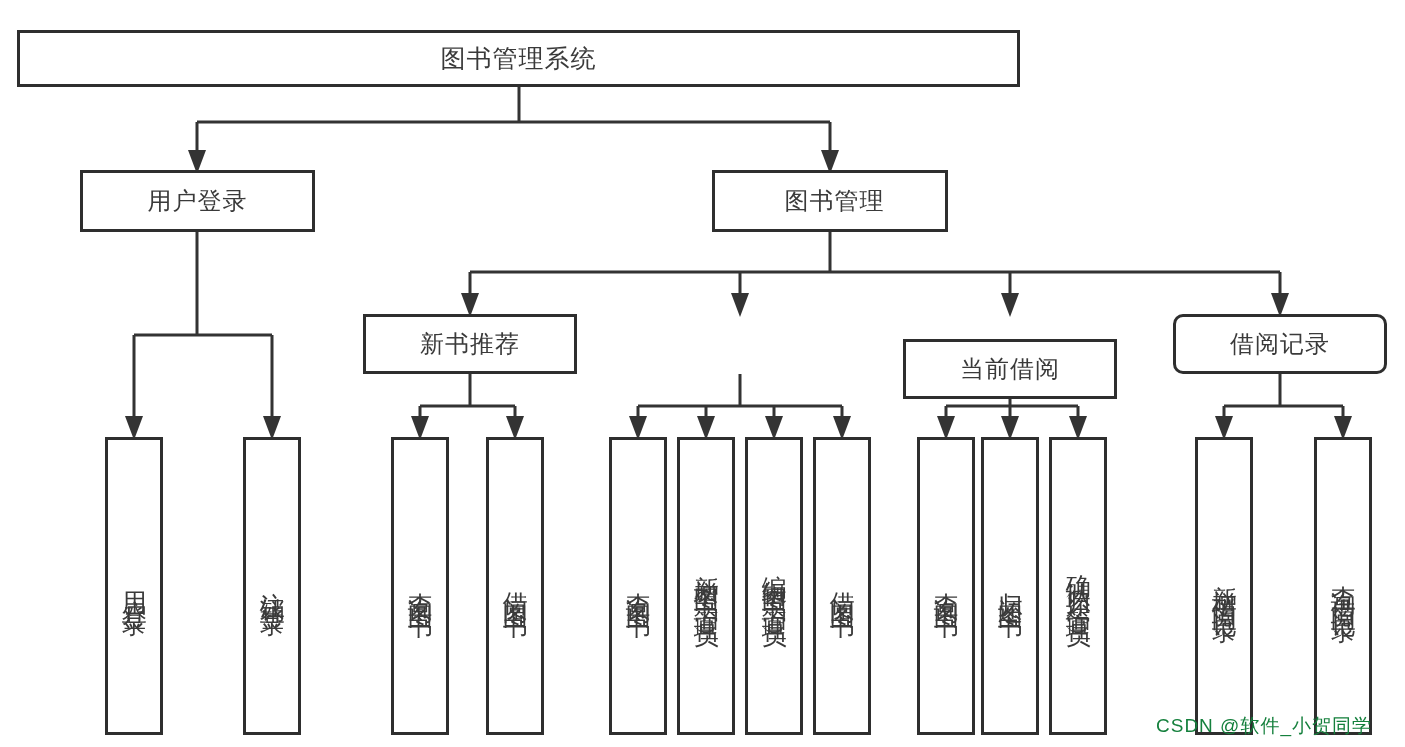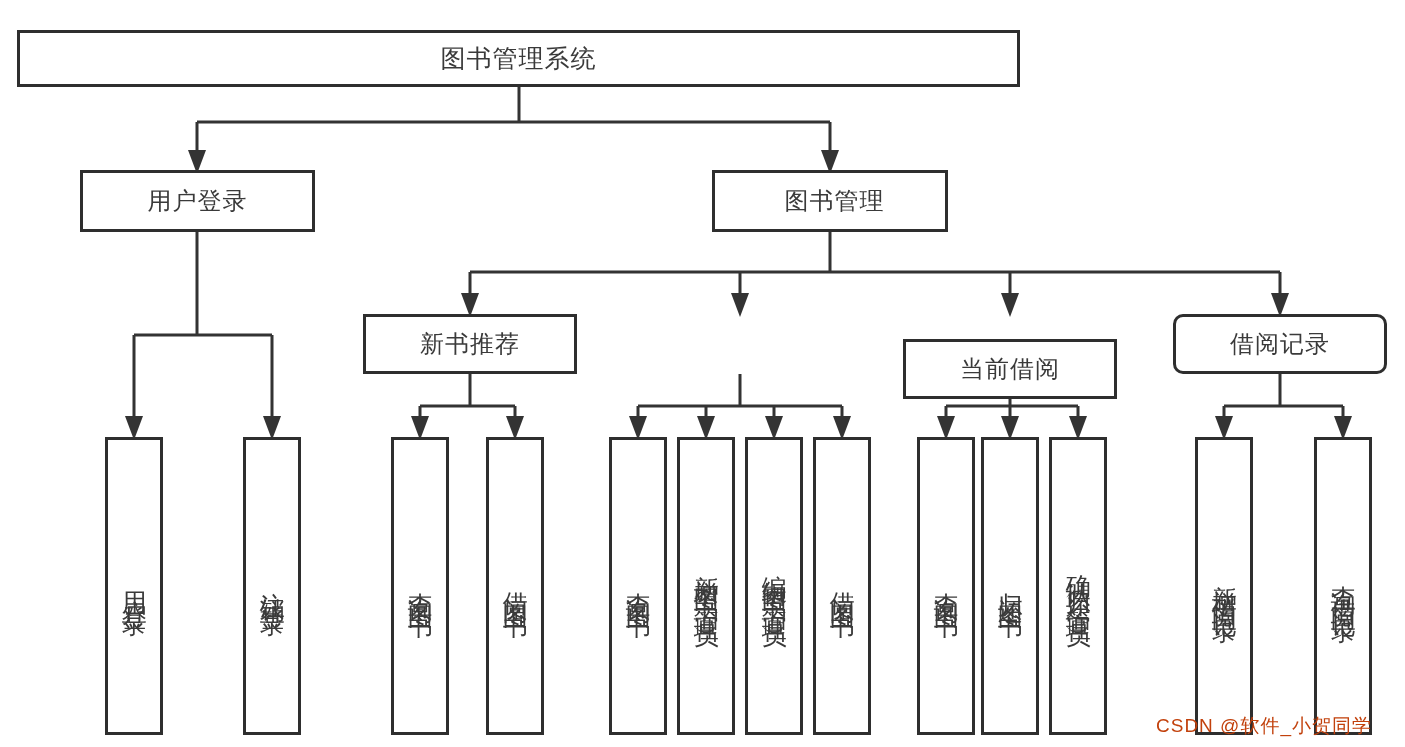--- a/index.html
+++ b/index.html
@@ -40,21 +40,21 @@
     letter-spacing: 7px;
     line-height: 1.1;
     white-space: nowrap;
   }
   .watermark {
     position: absolute;
     left: 1156px;
     top: 713px;
     font-size: 19px;
     letter-spacing: 1px;
-    color: #c2410c;
+    color: #15803d;
     white-space: nowrap;
     z-index: 5;
   }
 </style>
 </head>
 <body>
 
 <div class="stage">
 
   <svg class="connectors" viewBox="0 0 1405 747" xmlns="http://www.w3.org/2000/svg" aria-hidden="true">

